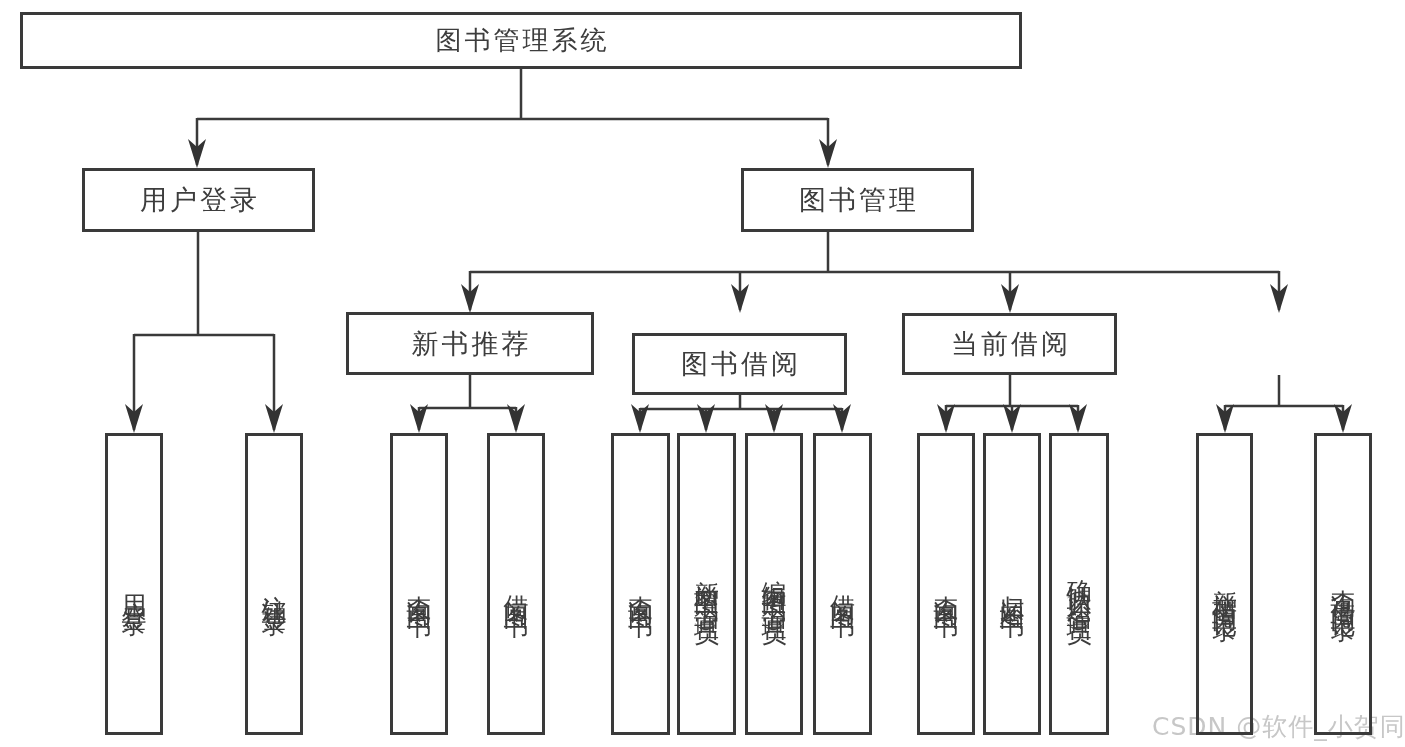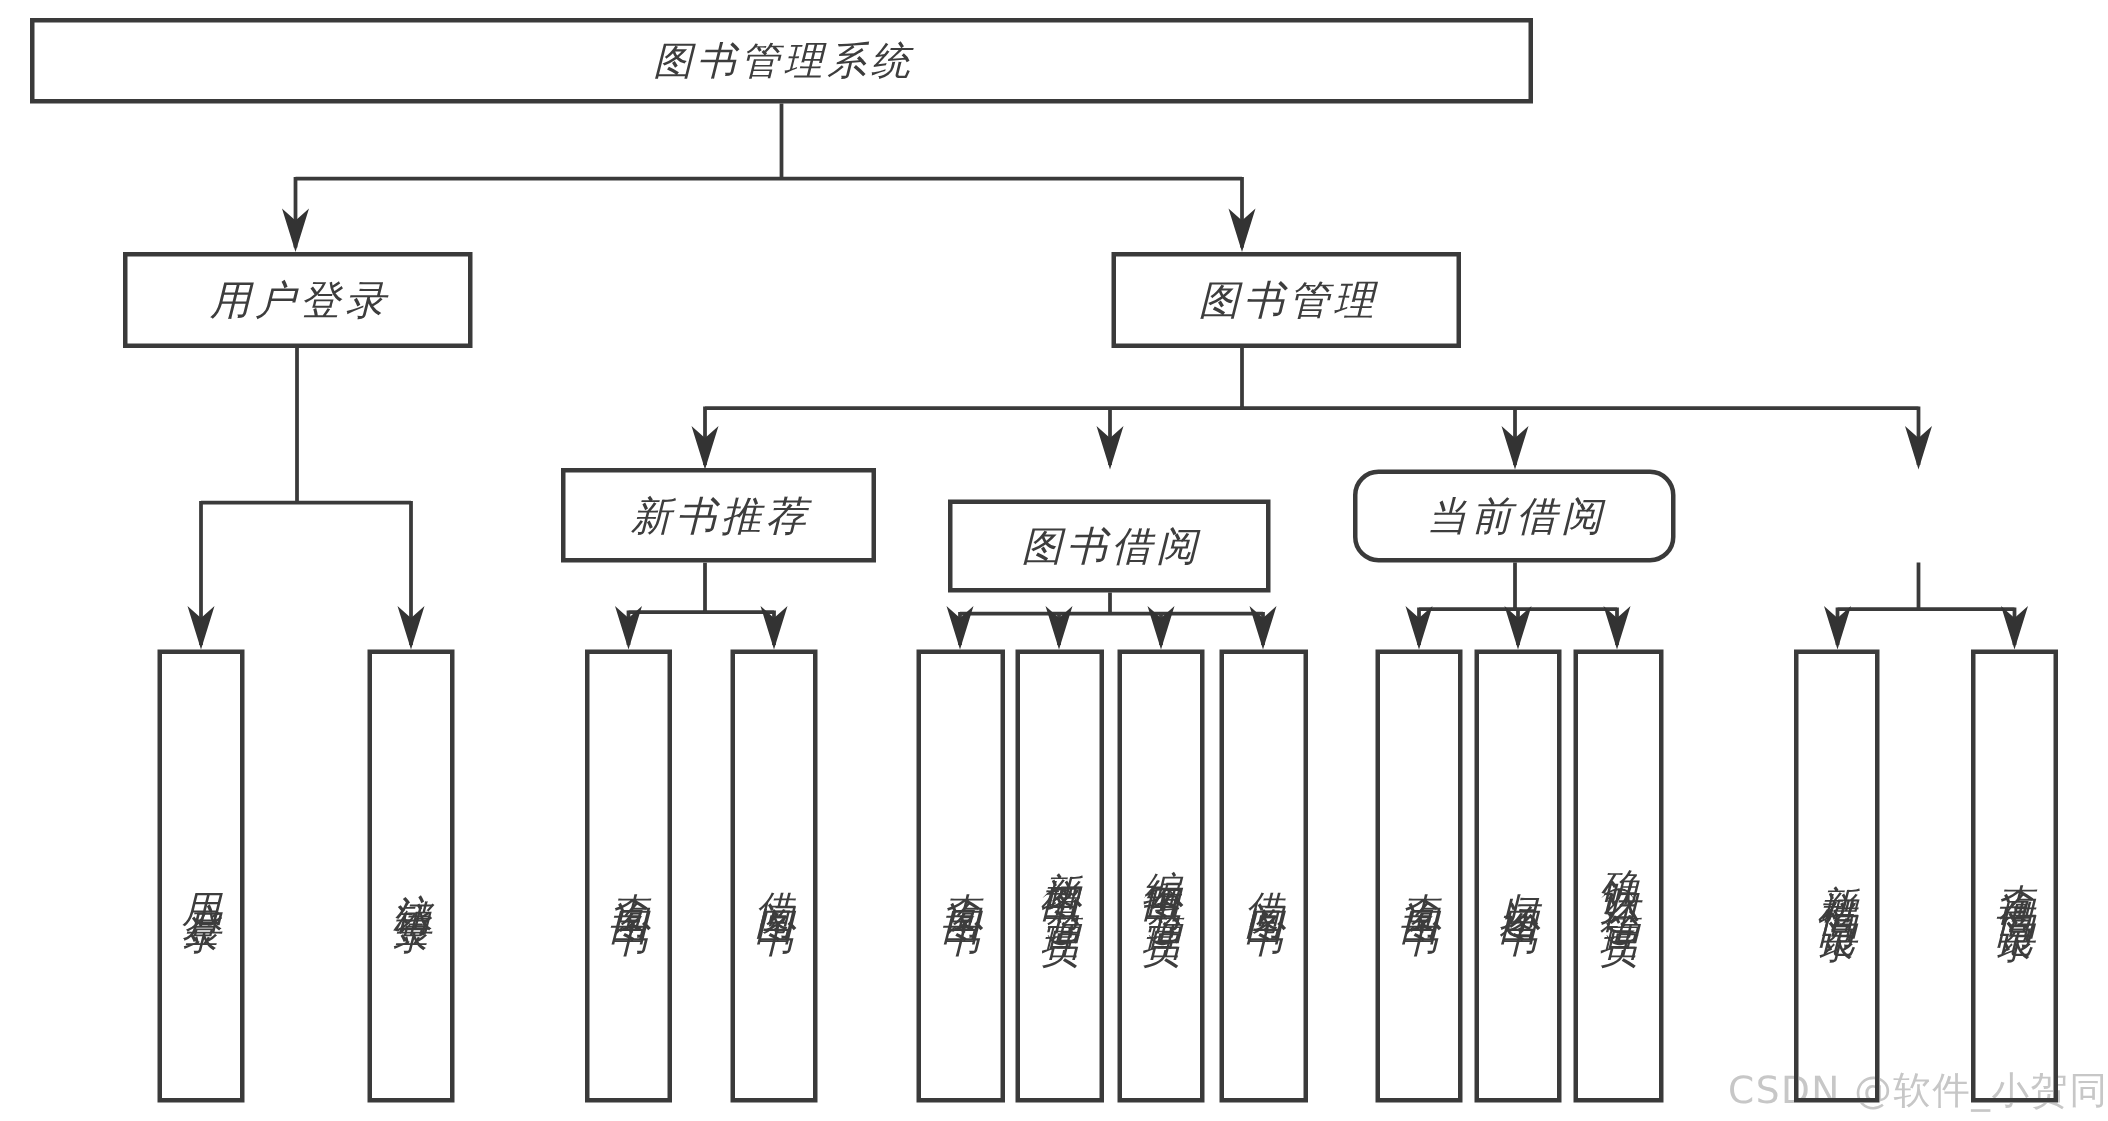--- a/index.html
+++ b/index.html
@@ -7,21 +7,20 @@
     position:relative; width:1405px; height:747px; background:#ffffff;
     font-family:"DejaVu Sans","Liberation Sans",sans-serif;
     overflow:hidden;
   }
   .wires { position:absolute; left:0; top:0; width:1405px; height:747px; }
   .node {
     position:absolute; box-sizing:border-box; background:#ffffff;
     border:3px solid #3a3a3a; color:#3d3d3d;
     display:flex; align-items:center; justify-content:center;
     text-align:center;
-    font-style:italic;
   }
   .node.h { font-size:27px; letter-spacing:3px; padding-left:3px; }
   .node.root-box { font-size:26px; }
   .node.v {
     writing-mode:vertical-rl; text-orientation:mixed;
     font-size:25px; letter-spacing:6px; line-height:1;
     padding-top:6px;
   }
   .watermark {
     position:absolute; left:1152px; top:710px;
@@ -72,23 +71,23 @@
       <polygon points="1216,404 1225,412 1234,404 1225,433"></polygon>
       <polygon points="1334,404 1343,412 1352,404 1343,433"></polygon>
     </g>
   </svg>
 
   <div class="node h root-box" style="left:20px; top:12px; width:1002px; height:57px;">图书管理系统</div>
 
   <div class="node h" style="left:82px; top:168px; width:233px; height:64px;">用户登录</div>
   <div class="node h" style="left:712px; top:168px; width:233px; height:64px;margin-left:29px;">图书管理</div>
 
-  <div class="node h" style="left:374px; top:312px; width:210px; height:63px;">新书推荐</div>
+  <div class="node h" style="left:346px; top:312px; width:248px; height:63px;">新书推荐</div>
   <div class="node h" style="left:632px; top:313px; width:215px; height:62px;margin-top:20px;">图书借阅</div>
-  <div class="node h" style="left:902px; top:313px; width:215px; height:62px;border-radius:17px;">当前借阅</div>
+  <div class="node h" style="left:902px; top:313px; width:215px; height:62px;">当前借阅</div>
 
   <div class="node v" style="left:105px; top:433px; width:58px; height:302px;">用户登录</div>
   <div class="node v" style="left:245px; top:433px; width:58px; height:302px;">注销登录</div>
 
   <div class="node v" style="left:390px; top:433px; width:58px; height:302px;">查询图书</div>
   <div class="node v" style="left:487px; top:433px; width:58px; height:302px;">借阅图书</div>
 
   <div class="node v" style="left:611px; top:433px; width:59px; height:302px;">查询图书</div>
   <div class="node v" style="left:677px; top:433px; width:59px; height:302px;">新增图书（管理员）</div>
   <div class="node v" style="left:745px; top:433px; width:58px; height:302px;">编辑图书（管理员）</div>

